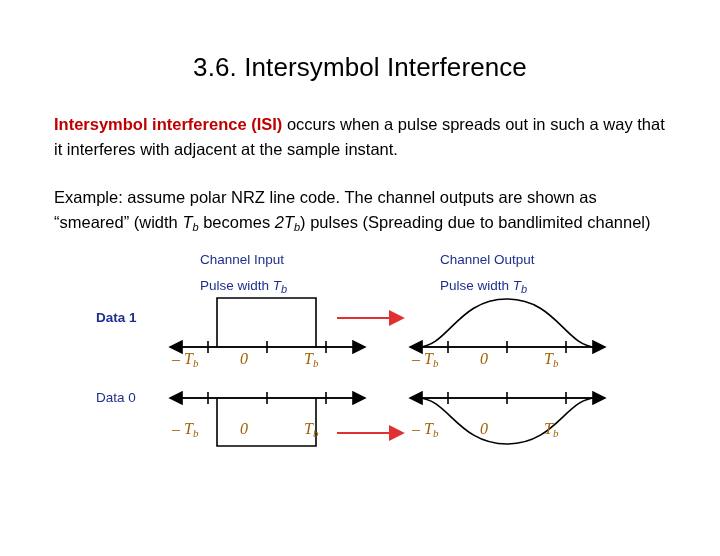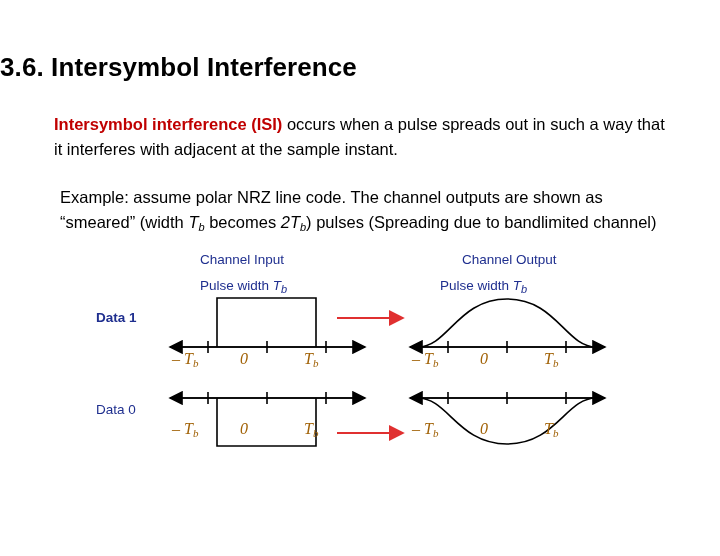--- a/index.html
+++ b/index.html
@@ -19,35 +19,36 @@
     position: absolute;
     left: 0; top: 0;
     width: 720px;
     height: 556px;
   }
   .title {
     position: absolute;
     left: 0;
     top: 52px;
     width: 720px;
+    text-align: center;
     font-size: 26px;
-    font-weight: bold;
+    font-weight: normal;
     letter-spacing: 0.1px;
     color: #000;
   }
   .para {
     position: absolute;
     font-size: 16.5px;
     line-height: 25px;
     color: #000;
     width: 620px;
     left: 54px;
   }
   .para1 { top: 112px; }
-  .para2 { top: 185px; margin-left: 6px; }
+  .para2 { top: 185px; }
   .isi {
     color: #c00000;
     font-weight: bold;
     margin-top: 44px;
   }
   .it { font-style: italic; }
   .sub {
     font-size: 11px;
     vertical-align: -3px;
     font-style: italic;
@@ -98,31 +99,31 @@
 
   <div class="para para2">
     <span>Example: assume polar NRZ line code. The channel outputs are shown as</span>
     <span>“smeared” (width </span><span class="it">T</span><span class="sub">b</span><span> becomes </span><span class="it">2T</span><span class="sub">b</span><span>) pulses (Spreading due to bandlimited</span>
     <span>channel)</span>
   </div>
 
   <div class="diagram">
 
     <div class="lbl-blue lbl-head" style="left:200px; top:12px;">Channel Input</div>
-    <div class="lbl-blue lbl-head" style="left:462px; top:12px;">Channel Output</div>
+    <div class="lbl-blue lbl-head" style="left:440px; top:12px;">Channel Output</div>
 
     <div class="lbl-blue" style="left:200px; top:38px;">
       <span>Pulse width </span><span class="it" style="font-style:italic;">T</span><span class="sub">b</span>
     </div>
     <div class="lbl-blue" style="left:440px; top:38px;">
       <span>Pulse width </span><span class="it" style="font-style:italic;">T</span><span class="sub">b</span>
     </div>
 
     <div class="lbl-blue" style="left:96px; top:70px;font-weight:bold;">Data 1</div>
-    <div class="lbl-blue" style="left:96px; top:162px;">Data 0</div>
+    <div class="lbl-blue" style="left:96px; top:150px;">Data 0</div>
 
     <svg style="position:absolute; left:160px; top:55px;" width="215" height="60">
       <defs>
         <marker id="ah" markerWidth="9" markerHeight="9" refX="8" refY="4.5" orient="auto">
           <path d="M0,0 L9,4.5 L0,9 Z" fill="#000"></path>
         </marker>
         <marker id="ahr" markerWidth="9" markerHeight="9" refX="8" refY="4.5" orient="auto">
           <path d="M0,0 L9,4.5 L0,9 Z" fill="#e03030"></path>
         </marker>
       </defs>

